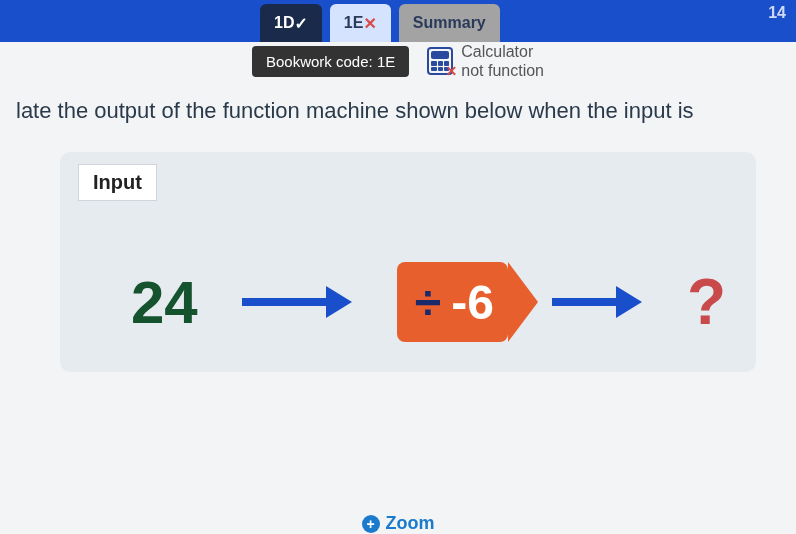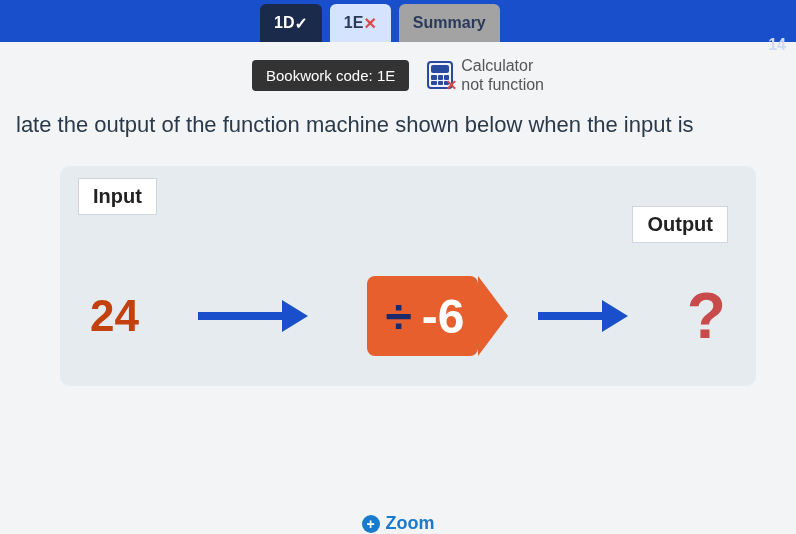--- a/index.html
+++ b/index.html
@@ -21,21 +21,20 @@
       gap: 8px;
       position: relative;
     }
     .topbar-right-num {
       position: absolute;
       right: 10px;
       top: 4px;
       color: #cfd9f3;
       font-size: 16px;
       font-weight: bold;
-      margin-top: 32px;
     }
     .tab {
       display: flex;
       align-items: center;
       justify-content: center;
       padding: 12px 14px;
       background: #2a6de0;
       color: #fff;
       font-weight: bold;
       font-size: 16px;
@@ -62,21 +61,20 @@
     .x-icon::before {
       content: "✕";
       color: #d94a4a;
       font-weight: bold;
     }
     .meta-row {
       display: flex;
       align-items: center;
       justify-content: center;
       gap: 18px;
-      margin-top: 14px;
     }
     .bookwork {
       background: #333333;
       color: #fff;
       padding: 7px 14px;
       border-radius: 4px;
       font-size: 15px;
     }
     .calc {
       display: flex;
@@ -149,23 +147,24 @@
     .flow {
       display: flex;
       align-items: center;
       position: absolute;
       bottom: 30px;
       left: 30px;
       right: 30px;
       justify-content: space-between;
     }
     .input-value {
-      font-size: 44px;
-      font-weight: bold;
-      color: #c2410c;
+      font-size: 60px;
+      font-weight: bold;
+      color: #14532d;
+      margin-left: 41px;
     }
     .arrow {
       position: relative;
       width: 110px;
       height: 10px;
     }
     .arrow .shaft {
       position: absolute;
       left: 0;
       right: 20px;
@@ -281,21 +280,20 @@
       <div>Calculator</div>
       <div>not function</div>
     </div>
   </div>
 </div>
 
 <div class="question">late the output of the function machine shown below when the input is</div>
 
 <div class="machine-area">
   <div class="input-label">Input</div>
-  <div class="output-label">Output</div>
 
   <div class="flow">
     <div class="input-value">24</div>
 
     <div class="arrow">
       <div class="shaft"></div>
         <div class="head"></div>
     </div>
 
     <div class="op-box">

